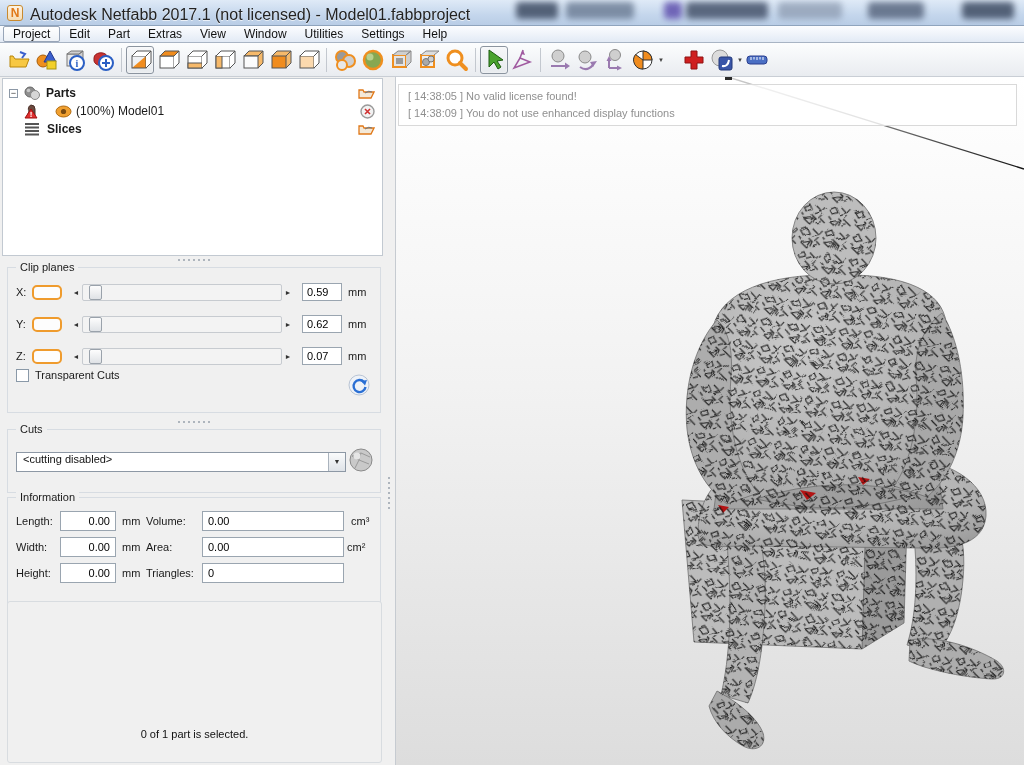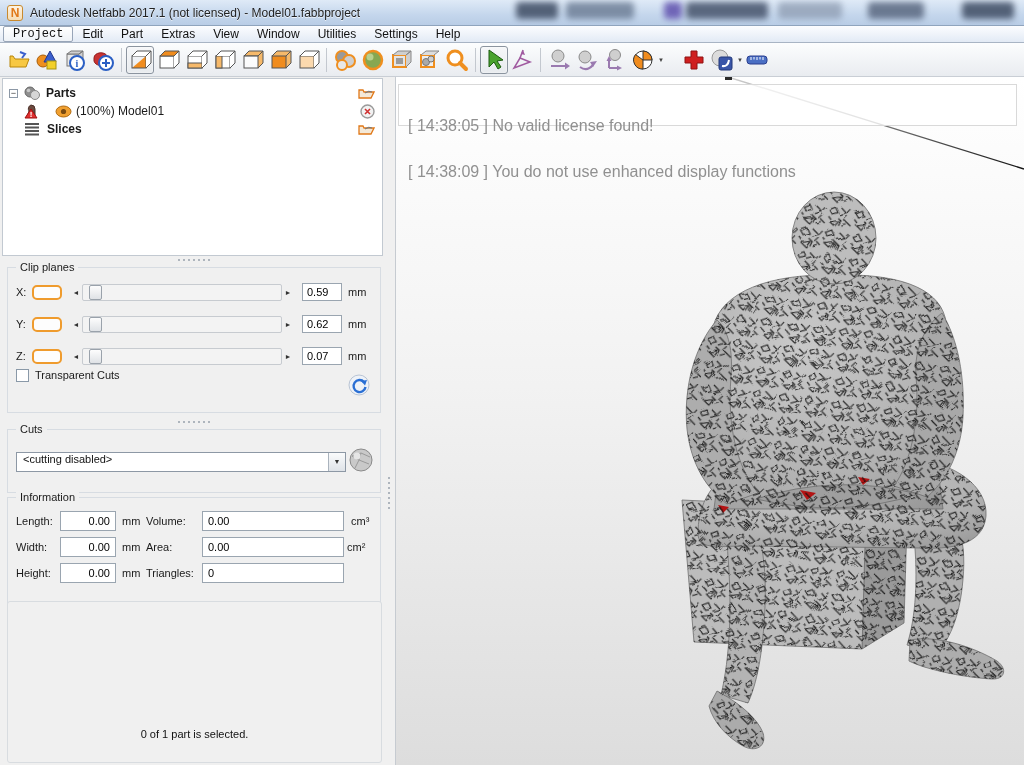--- a/index.html
+++ b/index.html
@@ -5,28 +5,28 @@
   * { margin:0; padding:0; box-sizing:border-box; }
   html,body { width:1024px; height:765px; overflow:hidden; }
   body { font-family:"Liberation Sans", sans-serif; font-size:11px; color:#1a1a1a; background:#f0f0f0; }
   .window { position:absolute; left:0; top:0; width:1024px; height:765px; }
 
   
   .titlebar { position:absolute; left:0; top:0; width:1024px; height:26px;
     background:linear-gradient(#dfeaf7,#c4d6ec 60%,#b9cde6); border-bottom:1px solid #8fa4bd; overflow:hidden; }
   .appicon { position:absolute; left:7px; top:5px; width:16px; height:16px; background:linear-gradient(#fdf3e3,#f6ddb5);
     border:1px solid #c98a2e; border-radius:3px; color:#e07818; font-weight:bold; font-size:12px; text-align:center; line-height:14px; }
-  .apptitle { position:absolute; left:30px; top:6px; font-size:12px; color:#222; text-shadow:0 1px 0 rgba(255,255,255,.7); white-space:nowrap; }
+  .apptitle { position:absolute; left:30px; top:6px; font-size:16px; color:#222; text-shadow:0 1px 0 rgba(255,255,255,.7); white-space:nowrap; }
   .glassblur { position:absolute; top:2px; height:17px; border-radius:4px; filter:blur(3px); }
 
   
   .menubar { position:absolute; left:0; top:26px; width:1024px; height:17px;
     background:linear-gradient(#fcfdff,#e2eaf5); border-bottom:1px solid #a8b4c4; display:flex; align-items:center; padding-left:3px; }
   .menuitem { font-size:12px; padding:0 9px; height:16px; line-height:16px; color:#111; cursor:default; }
-  .menuitem.active { border:1px solid #98a5b8; border-radius:2px; background:linear-gradient(#ffffff,#eef2f7); line-height:14px;font-family:Liberation Mono, monospace; }
+  .menuitem.active { border:1px solid #98a5b8; border-radius:2px; background:linear-gradient(#ffffff,#eef2f7); line-height:14px; }
 
   
   .toolbar { position:absolute; left:0; top:43px; width:1024px; height:34px;
     background:linear-gradient(#fcfdfe,#e9ecf0); border-bottom:1px solid #c9ced5; display:flex; align-items:center; padding-left:5px; }
   .tbtn { width:28px; height:28px; display:flex; align-items:center; justify-content:center; border:1px solid transparent; border-radius:3px; }
   .tbtn.sel { border:1px solid #8b949f; background:linear-gradient(#f6f7f9,#e7eaee); box-shadow:inset 0 0 2px #fff; }
   .tsep { width:1px; height:24px; background:#c3c8cf; margin:0 4px; }
   .tcaret { font-size:8px; color:#444; margin-left:1px; }
   .tgap { width:16px; }
 
@@ -71,21 +71,21 @@
   .vdots i { width:2px; height:2px; background:#98a2ac; border-radius:50%; }
 
   .vsplit { position:absolute; left:383px; top:77px; width:13px; height:688px; background:#f0f0f0; border-right:1px solid #c6cbd1; }
 
   
   .viewport { position:absolute; left:396px; top:77px; width:628px; height:688px;
     background:linear-gradient(#ffffff 0%, #f2f2f2 45%, #dddddd 100%); overflow:hidden; }
   .scene { position:absolute; left:0; top:0; width:628px; height:688px; }
   .logbox { position:absolute; left:2px; top:7px; width:619px; height:42px; background:rgba(255,255,255,.78);
     border:1px solid #d9d9d9; padding:3px 9px; }
-  .logline { font-size:16px; color:#909090; line-height:17px; white-space:nowrap;margin-top:29px; }
+  .logline { font-size:11px; color:#909090; line-height:17px; white-space:nowrap; }
 </style>
 </head>
 <body>
 
 <div class="window">
 
   <div class="titlebar">
     <div class="appicon">N</div>
     <div class="apptitle">Autodesk Netfabb 2017.1 (not licensed) - Model01.fabbproject</div>
 

